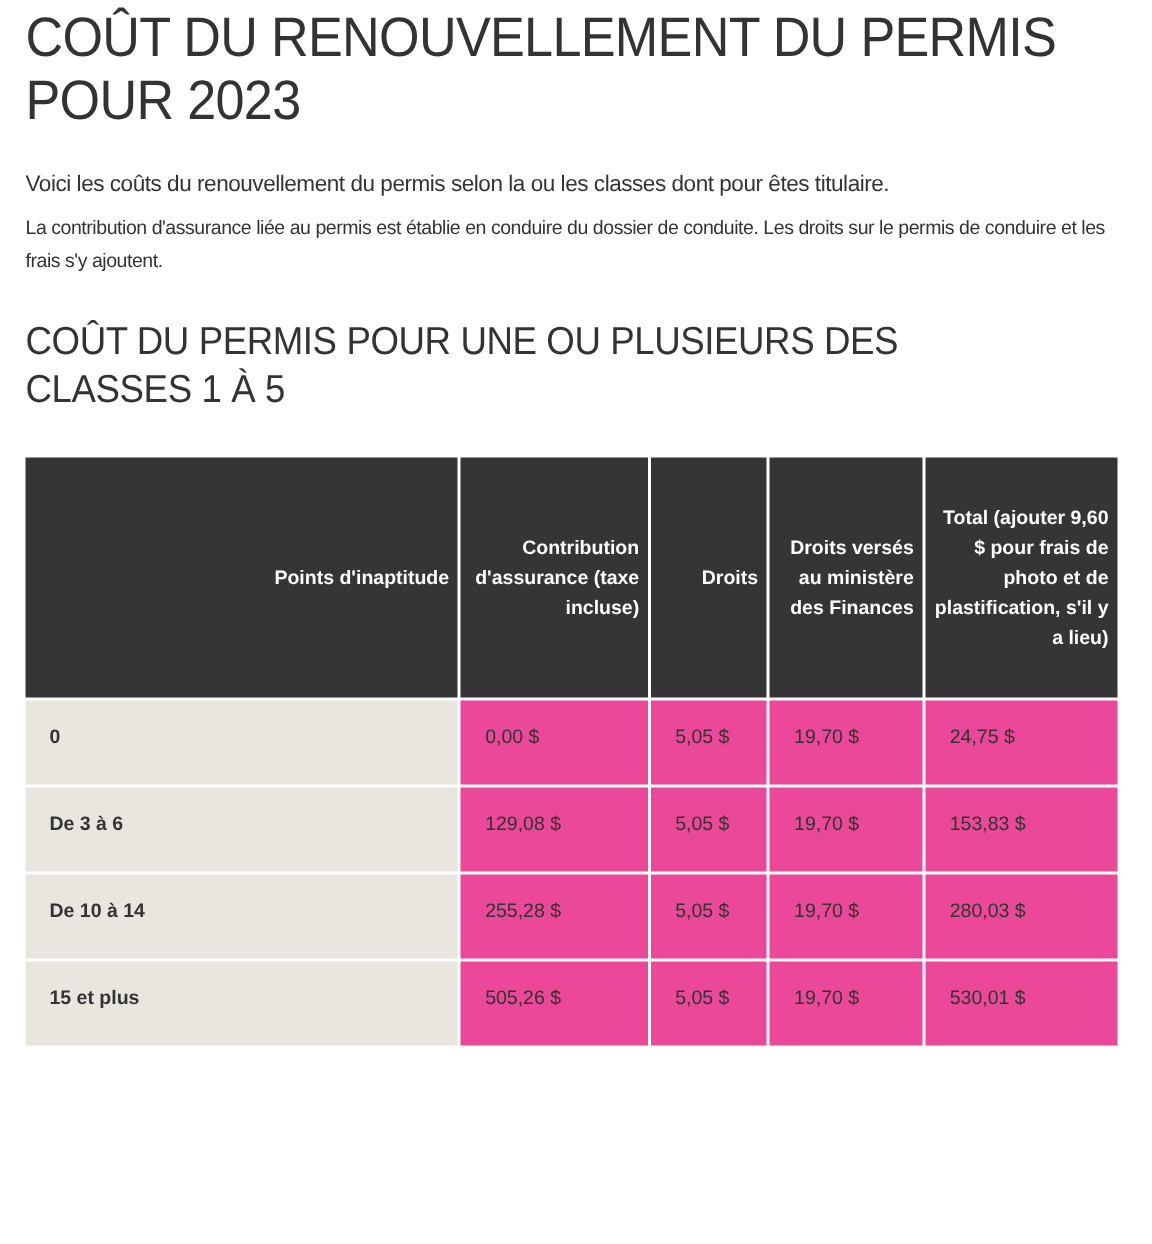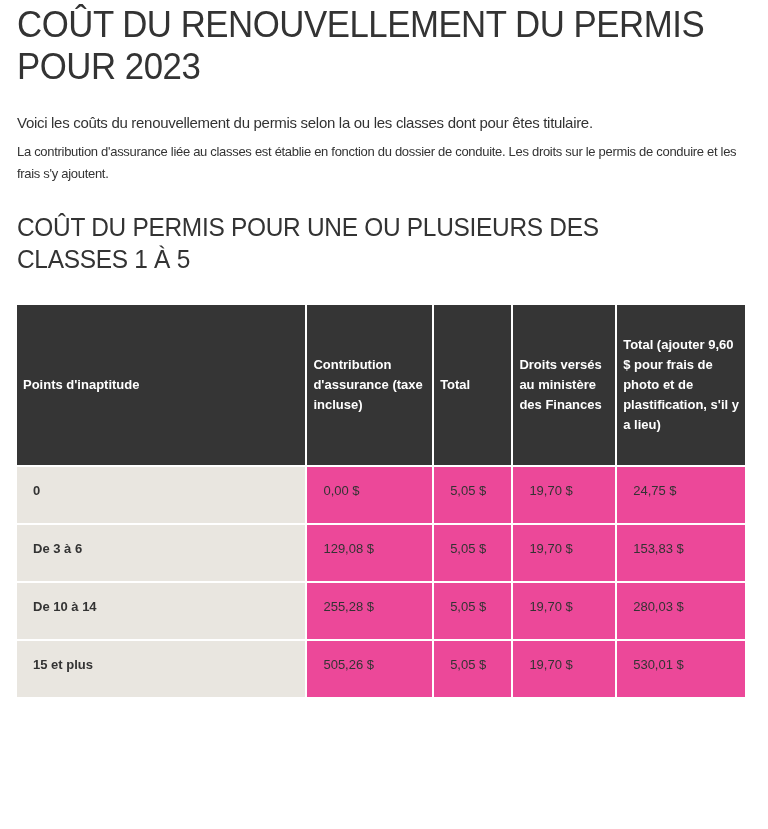--- a/index.html
+++ b/index.html
@@ -20,52 +20,52 @@
     margin-top: 26px; letter-spacing: -0.3px;
     transform: scaleX(0.94); transform-origin: left; width: 720px;
   }
   table {
     position: absolute; left: 17px; top: 305px;
     width: 732px; border-collapse: separate; border-spacing: 2px 2px;
     margin-left: -2px; margin-top: -2px;
   }
   th {
     background: #353535; color: #ffffff; font-weight: 700;
-    font-size: 13px; line-height: 20px; text-align: left;
+    font-size: 13px; line-height: 20px; text-align: right;
     height: 160px; padding: 0 6px; vertical-align: middle;
   }
   td {
     height: 56px; font-size: 13px; background: #ec4899;
     padding: 16px 16px 0 16px; vertical-align: top; color: #333;
   }
   td.first { background: #e9e6e0; font-weight: 700; }
 </style>
 </head>
 <body>
 
 <div class="page">
   <h1>COÛT DU RENOUVELLEMENT DU PERMIS POUR 2023</h1>
   <p class="intro">Voici les coûts du renouvellement du permis selon la ou les classes dont pour êtes titulaire.</p>
-  <p class="note">La contribution d'assurance liée au classes est établie en fonction du dossier de conduite. Les droits sur le permis de conduire et les frais s'y ajoutent.</p>
+  <p class="note">La contribution d'assurance liée au permis est établie en conduire du dossier de conduite. Les droits sur le permis de conduire et les frais s'y ajoutent.</p>
   <h2>COÛT DU PERMIS POUR UNE OU PLUSIEURS DES CLASSES 1 À 5</h2>
 </div>
 
 <table>
   <colgroup>
     <col style="width:296px">
       <col style="width:126px">
       <col style="width:78px">
       <col style="width:103px">
       <col style="width:129px">
   </colgroup>
   <thead>
     <tr>
       <th>Points d'inaptitude</th>
       <th>Contribution d'assurance (taxe incluse)</th>
-      <th>Total</th>
+      <th>Droits</th>
       <th>Droits versés au ministère des Finances</th>
       <th>Total (ajouter 9,60 $ pour frais de photo et de plastification, s'il y a lieu)</th>
     </tr>
   </thead>
   <tbody>
     <tr>
       <td class="first">0</td>
       <td>0,00 $</td>
       <td>5,05 $</td>
       <td>19,70 $</td>

